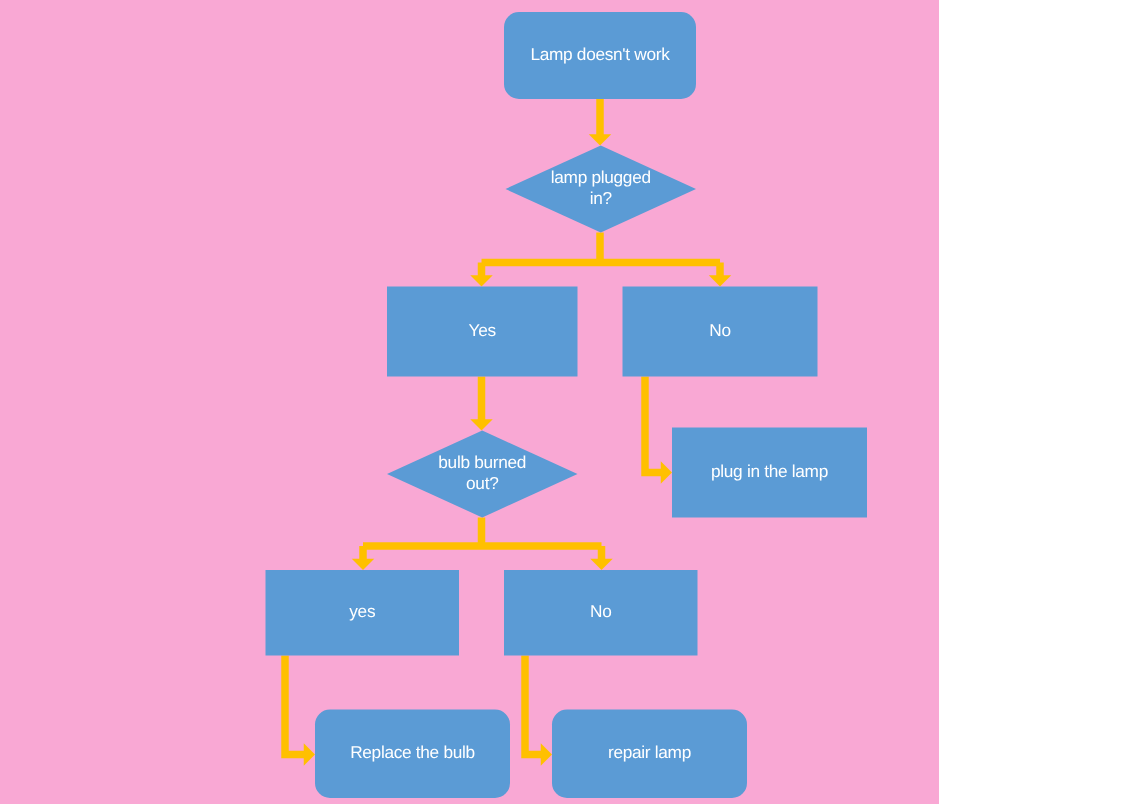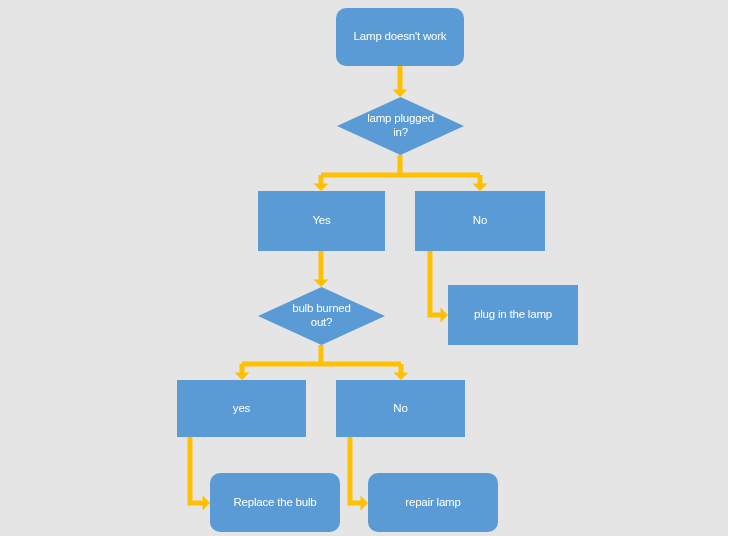--- a/index.html
+++ b/index.html
@@ -8,23 +8,23 @@
     background: #ffffff;
   }
   body {
     width: 754px;
     height: 536px;
     font-family: "Liberation Sans", sans-serif;
     overflow: hidden;
   }
   #flowchart-canvas {
     position: relative;
-    width: 728px;
+    width: 626px;
     height: 536px;
-    background: #e5e5e5;
+    background: #f9a8d4;
   }
   svg.chart-svg {
     position: absolute;
     top: 0;
     left: 0;
     width: 754px;
     height: 536px;
   }
   .node-label {
     font-family: "Liberation Sans", sans-serif;

